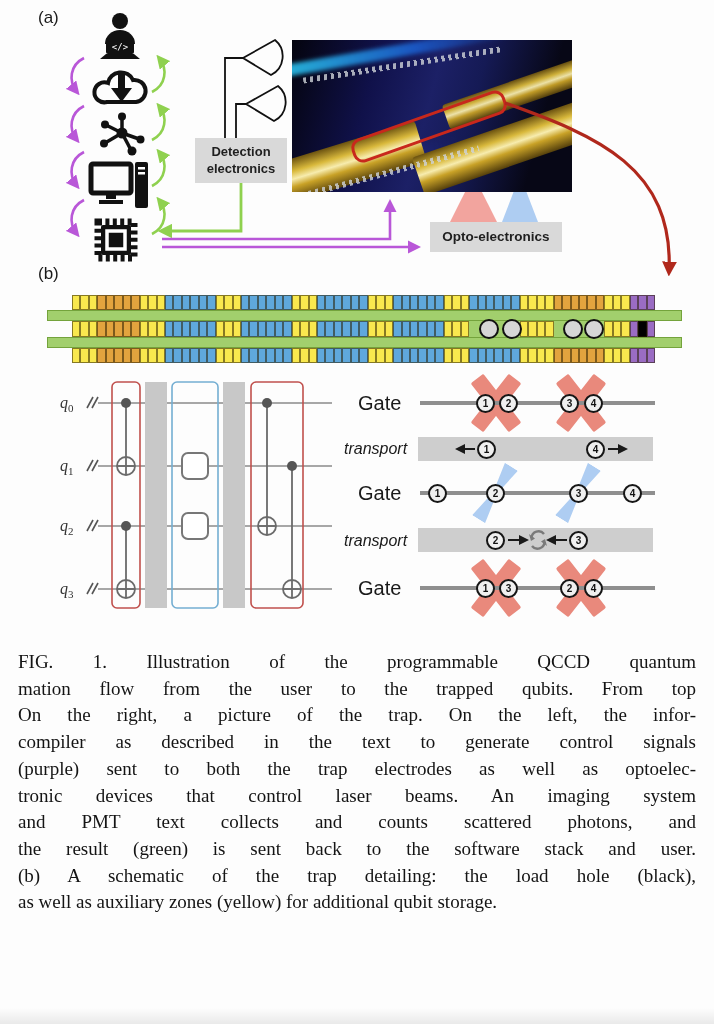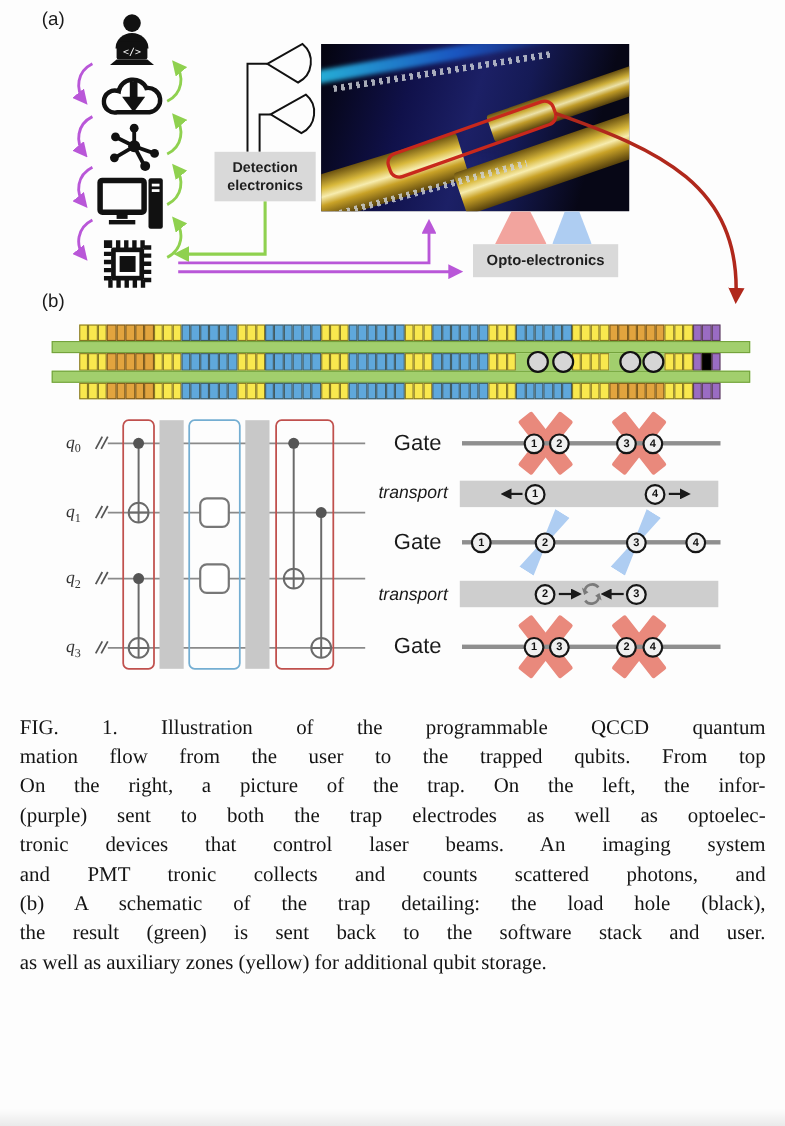--- a/index.html
+++ b/index.html
@@ -621,22 +621,23 @@
       <polygon points="0,4 6,8.5 2,11" fill="#7a7a7a" transform="translate(0,-1)"></polygon>
       <path d="M3,15 A7,7 0 0 0 15.5,11" stroke="#7a7a7a" stroke-width="2.4" fill="none"></path>
       <polygon points="18,14 12,9.5 16,7" fill="#7a7a7a" transform="translate(0,1)"></polygon>
     </g>
   </svg>
 
   <div class="abs caption">
     <div class="cap-line">FIG. 1.  Illustration of the programmable QCCD quantum</div>
     <div class="cap-line">mation flow from the user to the trapped qubits.  From top</div>
     <div class="cap-line">On the right, a picture of the trap.  On the left, the infor-</div>
+    <div class="cap-line">compiler as described in the text to generate control signals</div>
     <div class="cap-line">(purple) sent to both the trap electrodes as well as optoelec-</div>
     <div class="cap-line">tronic devices that control laser beams.  An imaging system</div>
-    <div class="cap-line">and PMT tronic collects and counts scattered photons, and</div>
+    <div class="cap-line">and PMT text collects and counts scattered photons, and</div>
+    <div class="cap-line">the result (green) is sent back to the software stack and user.</div>
     <div class="cap-line">(b) A schematic of the trap detailing:  the load hole (black),</div>
-    <div class="cap-line">the result (green) is sent back to the software stack and user.</div>
     <div class="cap-line last">as well as auxiliary zones (yellow) for additional qubit storage.</div>
   </div>
 
   <div class="abs footer-shade"></div>
 </div>
 
 </body></html>

